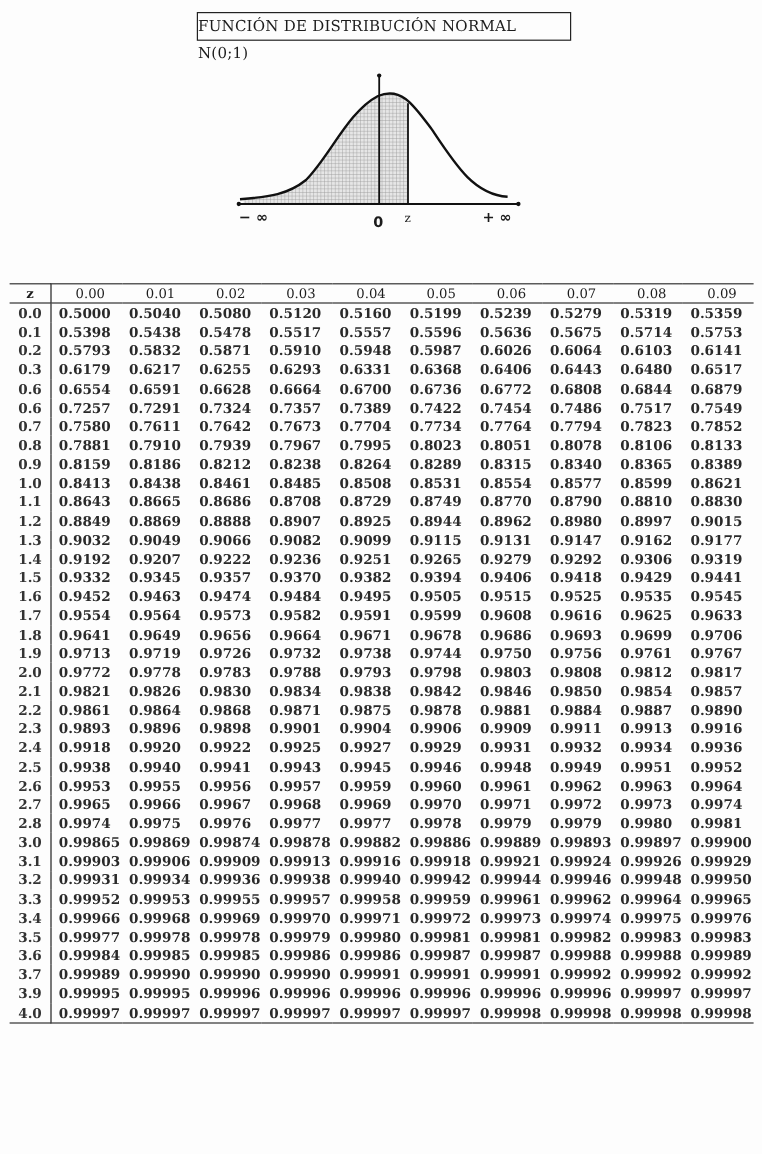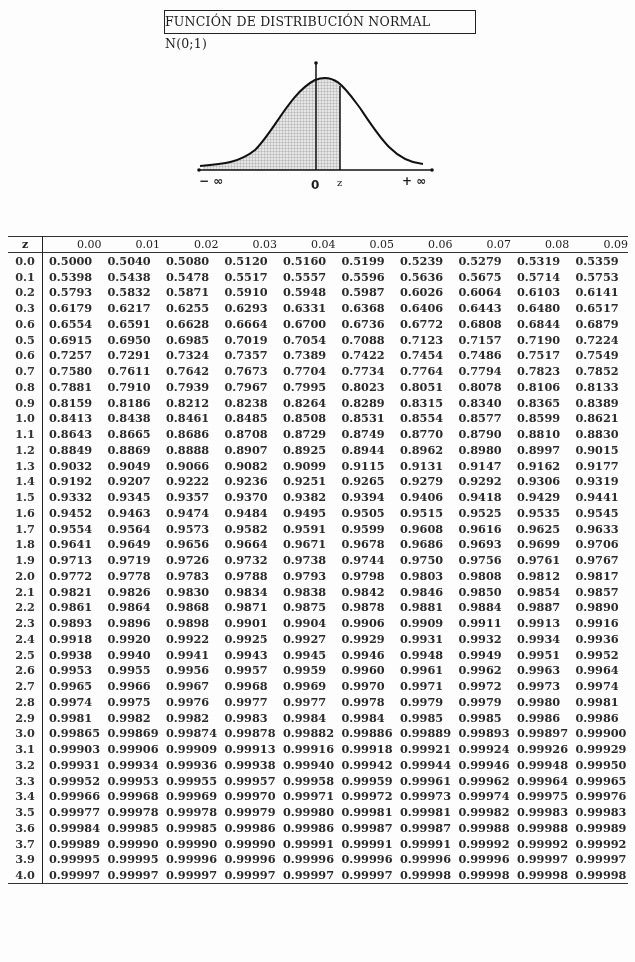--- a/index.html
+++ b/index.html
@@ -4,21 +4,21 @@
 <style>
   html, body { margin:0; padding:0; background:#fdfdfd; }
   body { width:635px; height:962px; position:relative; overflow:hidden;
          font-family:"DejaVu Serif","Liberation Serif",serif; color:#1c1c1c; }
   .title-box { position:absolute; left:164px; top:10px; width:310px; height:22px;
      border:1.5px solid #222; font-size:12.5px; text-align:left; line-height:22px;
      letter-spacing:0.2px; }
   .figure { position:absolute; left:195px; top:58px; width:250px; height:140px; }
   .table-wrap { position:absolute; left:8px; top:236px; width:620px; }
   table { border-collapse:collapse; width:620px; font-size:11.3px; }
-  th { font-weight:normal; text-align:right; padding:0 0 0 6px; height:15px;
+  th { font-weight:normal; text-align:center; padding:0 0 0 6px; height:15px;
        border-top:1.5px solid #333; border-bottom:1.5px solid #333; font-size:11px; }
   th.zh { text-align:center; width:34px; padding:0; font-weight:bold; border-right:1.5px solid #222;}
   td { height:15.75px; padding:0 0 0 6px; font-weight:bold; color:#2a2a2a; white-space:nowrap; }
   td.z { text-align:center; width:34px; padding:0; border-right:1.5px solid #222; color:#333;margin-top:26px; }
   tr:last-child td { border-bottom:1.5px solid #333; }
   .note { position:absolute; left:4px; top:974px; width:628px; font-size:16px; line-height:15px; }
 </style>
 </head>
 <body>
 
@@ -124,33 +124,20 @@
           <td>0.6628</td>
           <td>0.6664</td>
           <td>0.6700</td>
           <td>0.6736</td>
           <td>0.6772</td>
           <td>0.6808</td>
           <td>0.6844</td>
           <td>0.6879</td>
         </tr>
         <tr>
-          <td class="z">0.5</td>
-          <td>0.6915</td>
-          <td>0.6950</td>
-          <td>0.6985</td>
-          <td>0.7019</td>
-          <td>0.7054</td>
-          <td>0.7088</td>
-          <td>0.7123</td>
-          <td>0.7157</td>
-          <td>0.7190</td>
-          <td>0.7224</td>
-        </tr>
-        <tr>
           <td class="z">0.6</td>
           <td>0.7257</td>
           <td>0.7291</td>
           <td>0.7324</td>
           <td>0.7357</td>
           <td>0.7389</td>
           <td>0.7422</td>
           <td>0.7454</td>
           <td>0.7486</td>
           <td>0.7517</td>
@@ -436,33 +423,20 @@
           <td>0.9976</td>
           <td>0.9977</td>
           <td>0.9977</td>
           <td>0.9978</td>
           <td>0.9979</td>
           <td>0.9979</td>
           <td>0.9980</td>
           <td>0.9981</td>
         </tr>
         <tr>
-          <td class="z">2.9</td>
-          <td>0.9981</td>
-          <td>0.9982</td>
-          <td>0.9982</td>
-          <td>0.9983</td>
-          <td>0.9984</td>
-          <td>0.9984</td>
-          <td>0.9985</td>
-          <td>0.9985</td>
-          <td>0.9986</td>
-          <td>0.9986</td>
-        </tr>
-        <tr>
           <td class="z">3.0</td>
           <td>0.99865</td>
           <td>0.99869</td>
           <td>0.99874</td>
           <td>0.99878</td>
           <td>0.99882</td>
           <td>0.99886</td>
           <td>0.99889</td>
           <td>0.99893</td>
           <td>0.99897</td>

